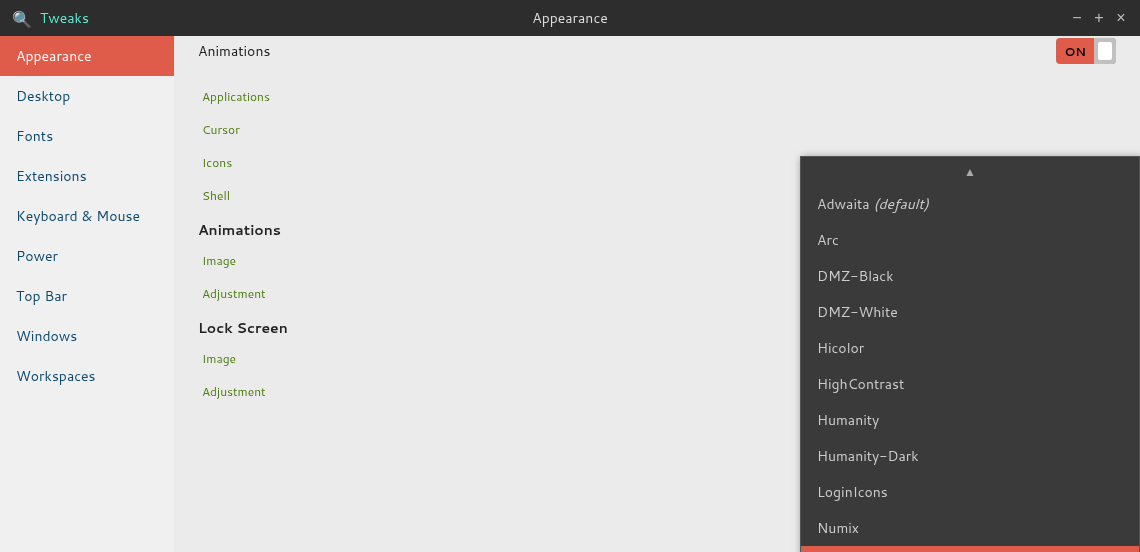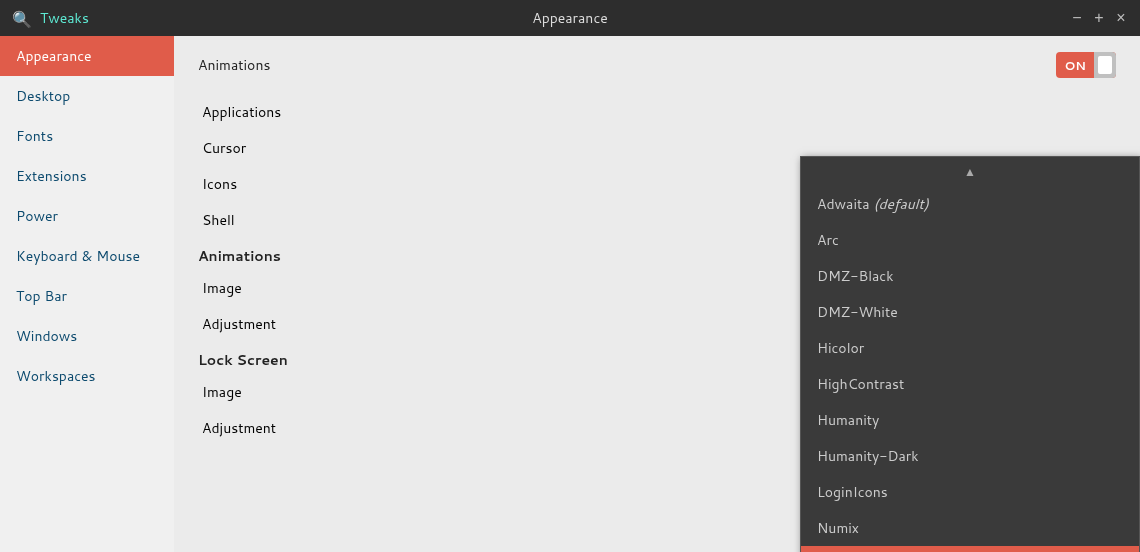--- a/index.html
+++ b/index.html
@@ -79,21 +79,21 @@
     .sidebar-item.active {
       background: #e05c4a;
       color: #fff;
     }
 
     
     .content-area {
       flex: 1;
       background: #ebebeb;
       overflow-y: auto;
-      padding: 16px 24px;
+      padding: 2px 24px;
       position: relative;
     }
 
     
     .animations-row {
       display: flex;
       align-items: center;
       justify-content: space-between;
       margin-bottom: 16px;
     }
@@ -107,22 +107,22 @@
       font-size: 14px;
       font-weight: bold;
       color: #222;
       margin: 8px 0 4px 0;
     }
 
     
     .content-item {
       padding: 8px 4px;
       cursor: pointer;
-      color: #000000;
-      font-size: 14px;
+      color: #4d7c0f;
+      font-size: 12px;
     }
 
     
     .dropdown-popup {
       position: absolute;
       right: 0;
       top: 120px;
       width: 340px;
       background: #3a3a3a;
       border: 1px solid #555;
@@ -168,21 +168,21 @@
     
     .toggle-on-wrapper {
       display: flex;
       align-items: center;
       background: #e05c4a;
       border-radius: 4px;
       overflow: hidden;
       height: 26px;
     }
     .toggle-on-text {
-      color: #ffffff;
+      color: #000000;
       font-weight: bold;
       font-size: 12px;
       padding: 0 8px;
     }
     .toggle-on-thumb-area {
       background: #c0c0c0;
       width: 22px;
       height: 26px;
       display: flex;
       align-items: center;
@@ -209,22 +209,22 @@
   </div>
 </div>
 
 <div class="main-layout">
 
   <div class="sidebar" id="sidebar-container">
   <div class="sidebar-item active">Appearance</div>
       <div class="sidebar-item">Desktop</div>
       <div class="sidebar-item">Fonts</div>
       <div class="sidebar-item">Extensions</div>
+      <div class="sidebar-item">Keyboard &amp; Mouse</div>
       <div class="sidebar-item">Power</div>
-      <div class="sidebar-item">Keyboard &amp; Mouse</div>
       <div class="sidebar-item">Top Bar</div>
       <div class="sidebar-item">Windows</div>
       <div class="sidebar-item">Workspaces</div>
     </div>
 
   <div class="content-area" id="content-container">
     <div class="animations-row">
       <span class="animations-label">Animations</span>
       <div class="toggle-on-wrapper">
         <span class="toggle-on-text">ON</span>

